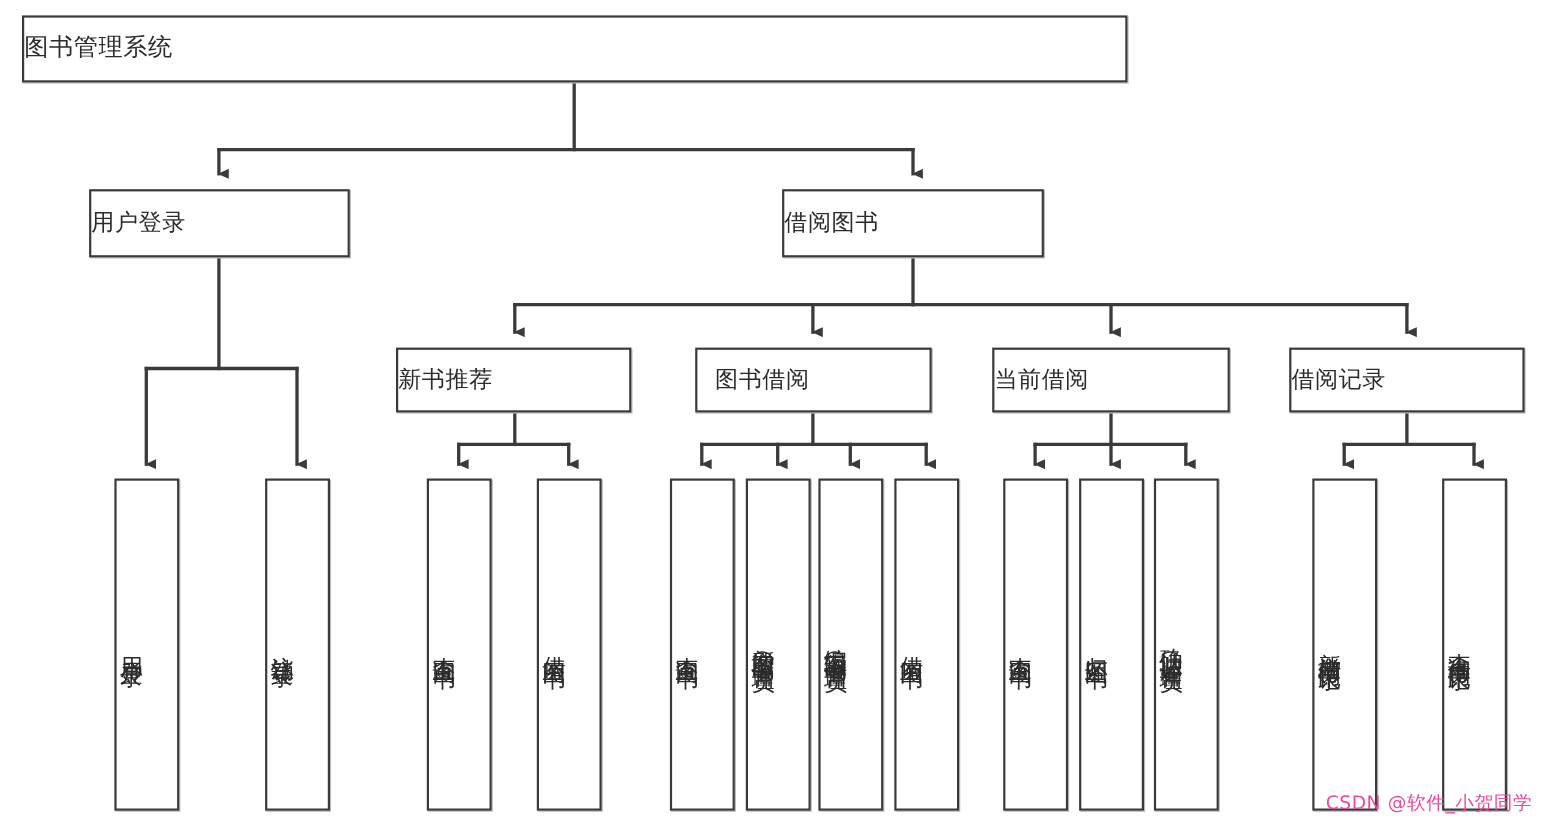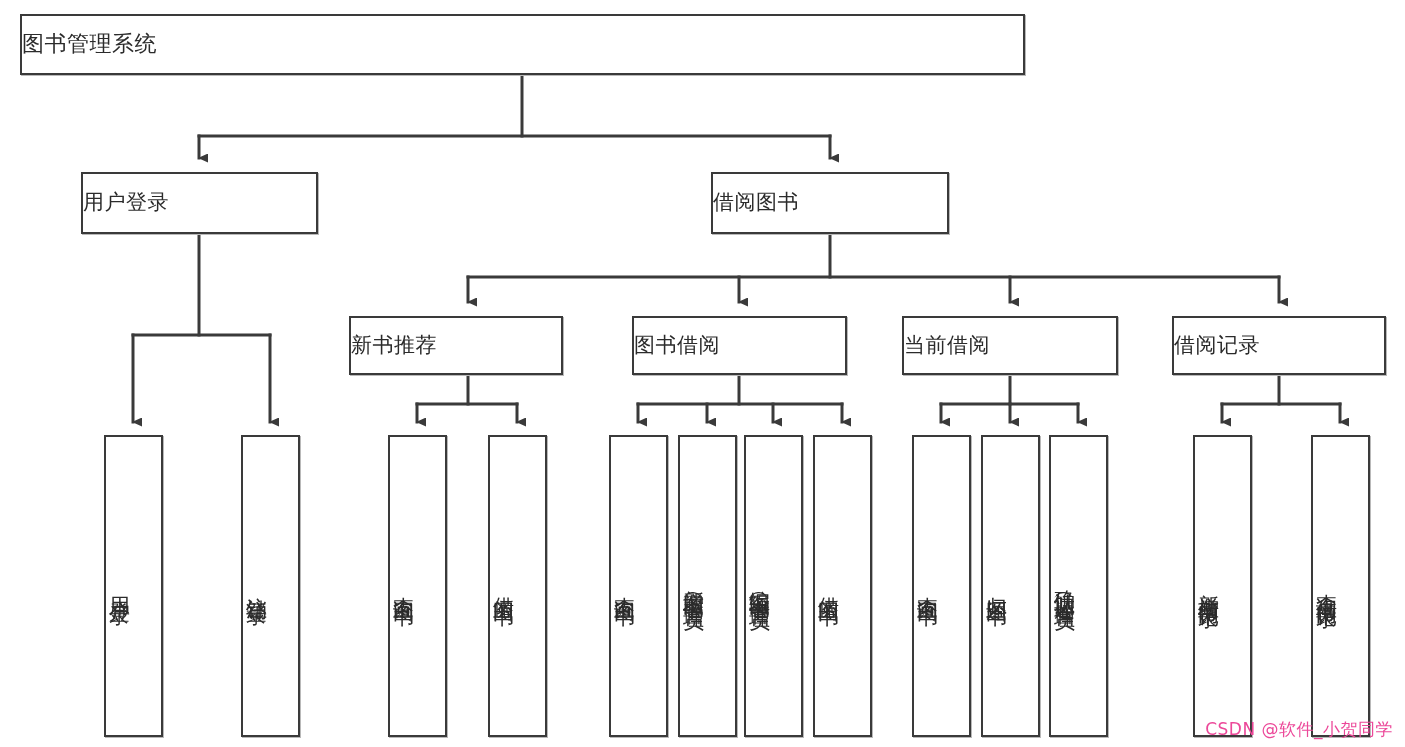--- a/index.html
+++ b/index.html
@@ -124,24 +124,24 @@
     <span class="node-label">图书管理系统</span>
   </div>
 
   <div class="node" style="left:81px; top:172px; width:237px; height:62px;">
     <span class="node-label">用户登录</span>
   </div>
   <div class="node" style="left:711px; top:172px; width:238px; height:62px;">
     <span class="node-label">借阅图书</span>
   </div>
 
-  <div class="node" style="left:349px; top:316px; width:214px; height:59px;">
+  <div class="node" style="left:360px; top:316px; width:214px; height:59px;">
     <span class="node-label">新书推荐</span>
   </div>
-  <div class="node" style="left:632px; top:316px; width:215px; height:59px;">
+  <div class="node" style="left:632px; top:316px; width:215px; height:59px;padding-left:16px;">
     <span class="node-label">图书借阅</span>
   </div>
   <div class="node" style="left:902px; top:316px; width:216px; height:59px;">
     <span class="node-label">当前借阅</span>
   </div>
   <div class="node" style="left:1172px; top:316px; width:214px; height:59px;">
     <span class="node-label">借阅记录</span>
   </div>
 
   <div class="node vertical" style="left:104px; top:435px; width:59px; height:302px;">

